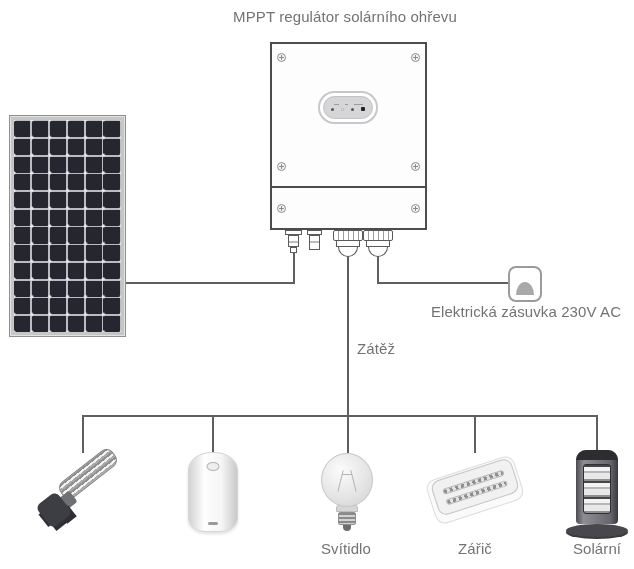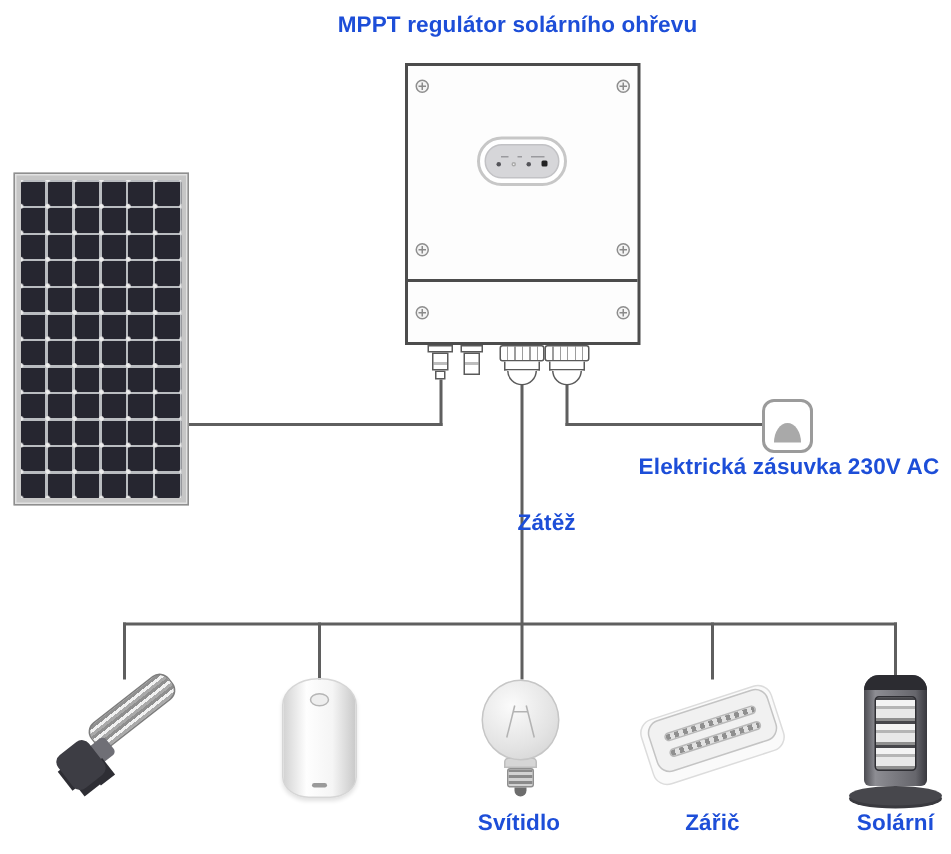--- a/index.html
+++ b/index.html
@@ -2,21 +2,21 @@
 <html><head>
 <meta charset="utf-8">
 <style>
   * { margin:0; padding:0; box-sizing:border-box; }
   html,body { background:#ffffff; }
   body { font-family:"Liberation Sans","DejaVu Sans",sans-serif; }
   .stage {
     position:relative; width:634px; height:569px; background:#fff;
     color:#333; overflow:hidden;
   }
-  .lbl { position:absolute; font-size:15px; font-weight:700; color:#1d4ed8; letter-spacing:.1px; }
+  .lbl { position:absolute; font-size:15px; font-weight:400; color:#737373; letter-spacing:.1px; }
   .center { text-align:center; }
 
   
   .wire { position:absolute; background:#5f5f5f; }
 
   
   .solar-frame {
     position:absolute; left:9px; top:115px; width:117px; height:222px;
     background:#c6c6c6; border:1px solid #8f8f8f; padding:4px;
     box-shadow:inset 0 0 0 1px #e2e2e2;
@@ -230,21 +230,21 @@
     <div class="flange"></div>
       <div class="neck"></div>
       <div class="dome"></div>
   </div>
 
   <div class="socket">
     <div class="dome"></div>
   </div>
   <div class="lbl center" style="left:418px; top:303px; width:216px;">Elektrická zásuvka 230V AC</div>
 
-  <div class="lbl" style="left:345px; top:340px;">Zátěž</div>
+  <div class="lbl" style="left:357px; top:340px;">Zátěž</div>
 
   <div class="device" style="left:33px; top:450px; width:100px; height:88px;">
     <div class="heat-tube"></div>
     <div class="heat-ring"></div>
     <div class="heat-flange"></div>
   </div>
 
   <div class="device" style="left:188px; top:452px; width:50px; height:84px;">
     <div class="boiler-body">
       <div class="boiler-logo"></div>

